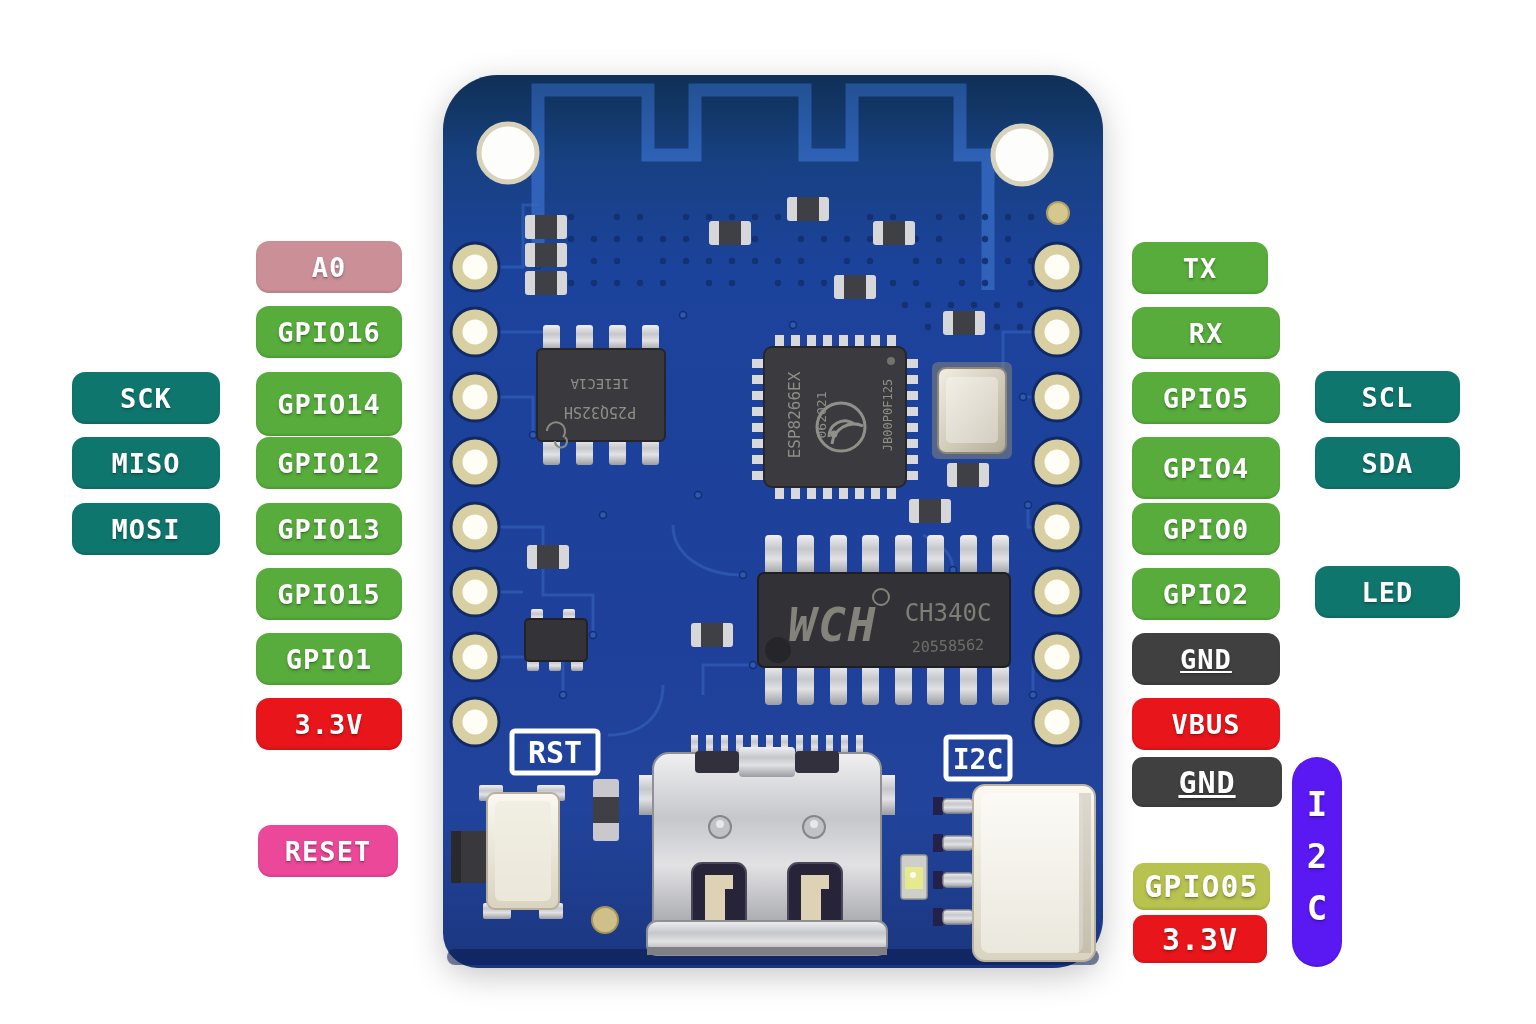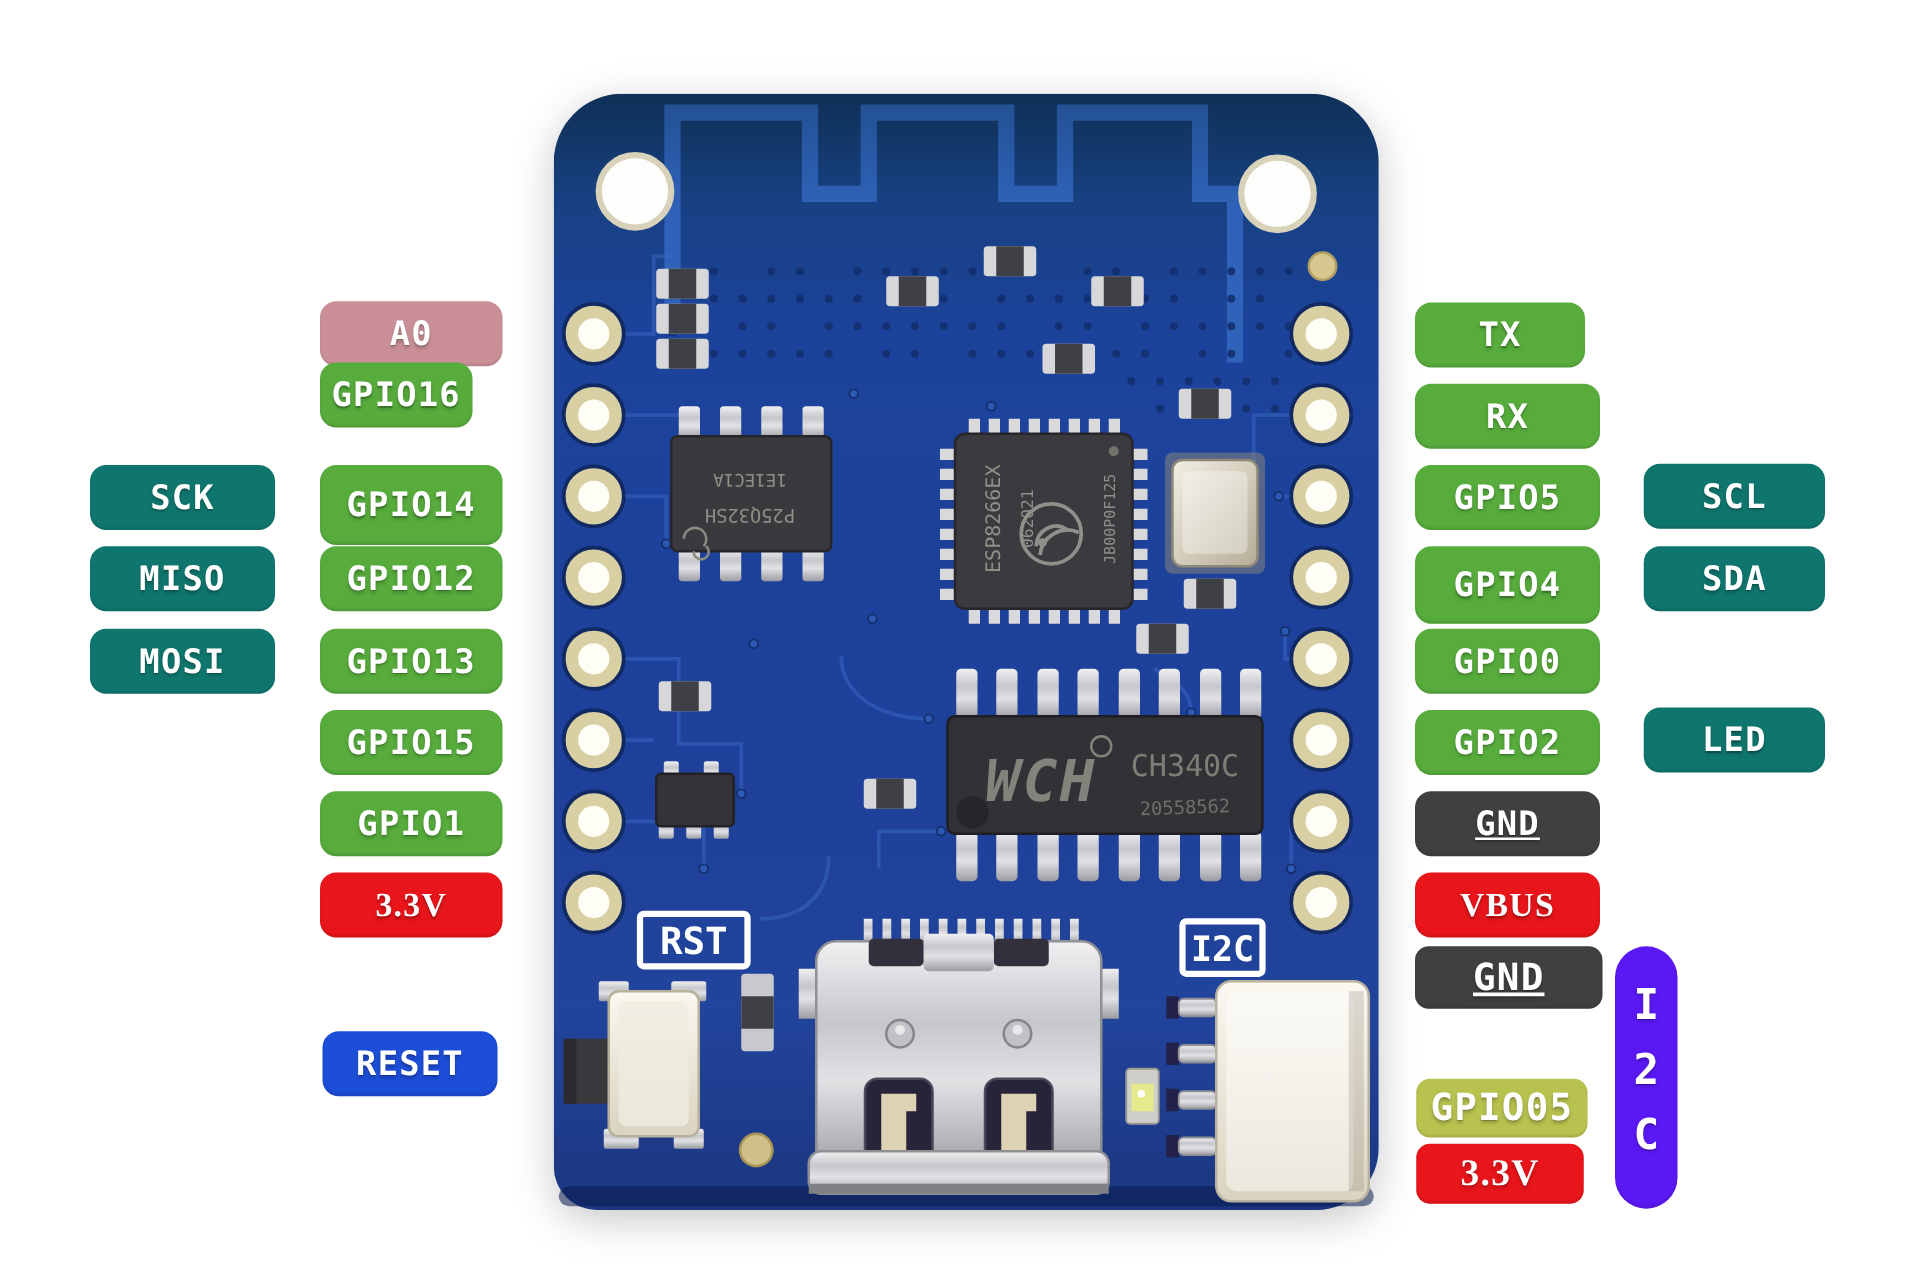--- a/index.html
+++ b/index.html
@@ -8,24 +8,24 @@
   .pill{position:absolute;display:flex;align-items:center;justify-content:center;
         color:#ffffff;font-weight:700;border-radius:13px;font-size:27px;letter-spacing:1px;
         text-shadow:0 1px 0 rgba(0,0,0,.18),0 2px 3px rgba(0,0,0,.22);
         box-shadow:inset 0 -2px 2px rgba(0,0,0,.10);}
   .pill.small{font-size:30px;border-radius:11px;}
   .pill-vert{writing-mode:vertical-lr;text-orientation:upright;letter-spacing:12px;
              font-size:34px;border-radius:25px;}
   .c-green{background:#57ac3c;}
   .c-olive{background:#0f766e;}
   .c-olight{background:#b8c24e;}
-  .c-red{background:#e8151a;font-family:Liberation Serif, serif;}
+  .c-red{background:#e8151a;}
   .c-black{background:#404040;text-decoration:underline;}
   .c-pink{background:#cb9097;}
-  .c-brown{background:#1d4ed8;}
+  .c-brown{background:#ec4899;}
   .c-purple{background:#5a18f2;}
   .board-wrap{position:absolute;left:443px;top:75px;width:660px;height:893px;
               filter:drop-shadow(0 8px 16px rgba(0,0,0,.22));}
   svg text{font-family:"DejaVu Sans Mono","Liberation Mono",monospace;}
 </style>
 </head>
 <body>
 
 <div class="stage">
 
@@ -426,21 +426,21 @@
       <circle cx="470" cy="800" r="3" fill="#ffffff"></circle>
     </g>
   </svg>
   </div>
 
   <div class="pill c-olive" style="left:72px;top:372px;width:148px;height:52px">SCK</div>
   <div class="pill c-olive" style="left:72px;top:437px;width:148px;height:52px">MISO</div>
   <div class="pill c-olive" style="left:72px;top:503px;width:148px;height:52px">MOSI</div>
 
   <div class="pill c-pink" style="left:256px;top:241px;width:146px;height:52px">A0</div>
-  <div class="pill c-green" style="left:256px;top:290px;width:122px;height:52px">GPIO16</div>
+  <div class="pill c-green" style="left:256px;top:306px;width:146px;height:52px">GPIO16</div>
   <div class="pill c-green" style="left:256px;top:372px;width:146px;height:64px">GPIO14</div>
   <div class="pill c-green" style="left:256px;top:437px;width:146px;height:52px">GPIO12</div>
   <div class="pill c-green" style="left:256px;top:503px;width:146px;height:52px">GPIO13</div>
   <div class="pill c-green" style="left:256px;top:568px;width:146px;height:52px">GPIO15</div>
   <div class="pill c-green" style="left:256px;top:633px;width:146px;height:52px">GPIO1</div>
   <div class="pill c-red" style="left:256px;top:698px;width:146px;height:52px">3.3V</div>
   <div class="pill c-brown" style="left:258px;top:825px;width:140px;height:52px">RESET</div>
 
   <div class="pill c-green" style="left:1132px;top:242px;width:136px;height:52px">TX</div>
   <div class="pill c-green" style="left:1132px;top:307px;width:148px;height:52px">RX</div>

